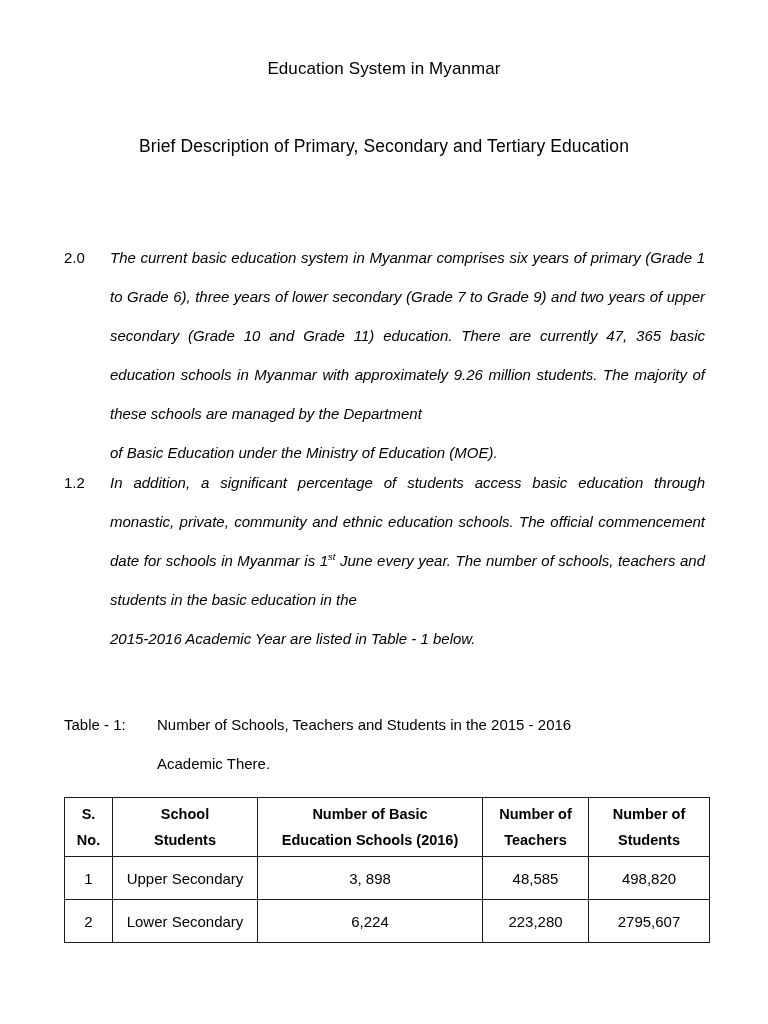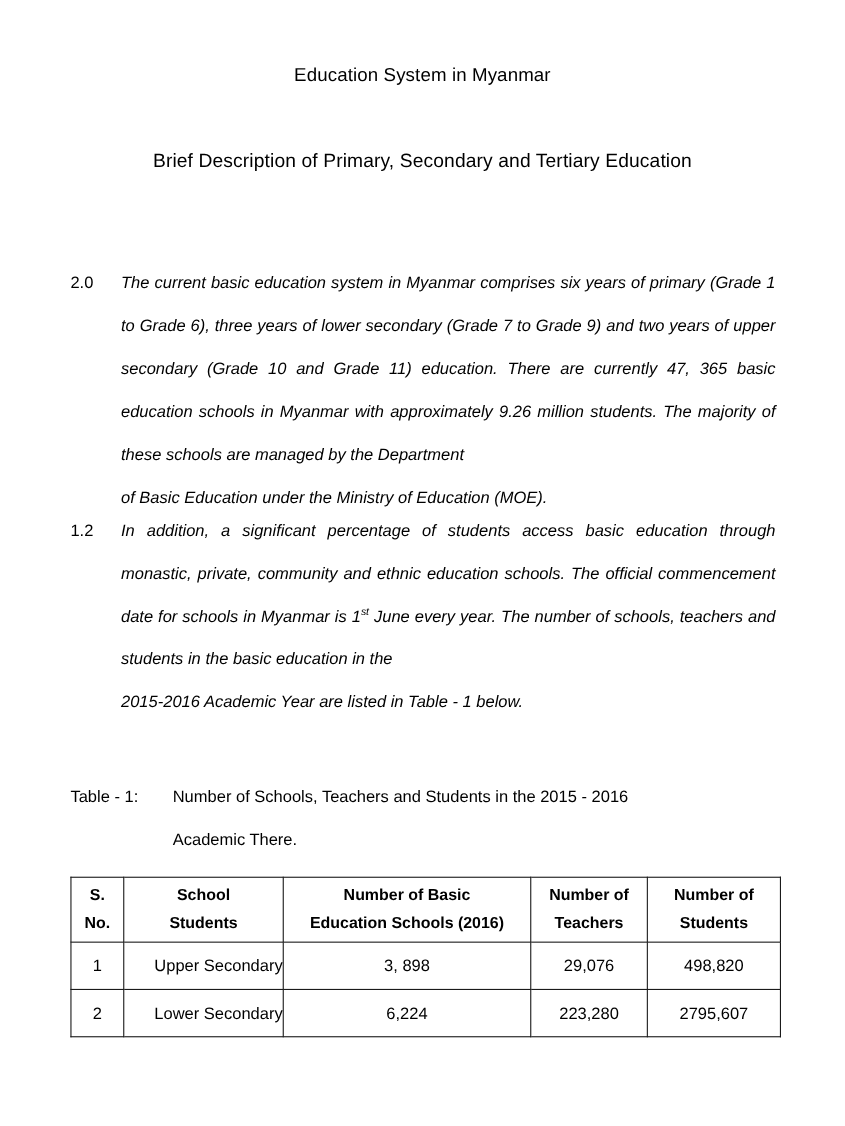--- a/index.html
+++ b/index.html
@@ -134,21 +134,21 @@
   .data-table tbody td {
     height: 42px;
     font-size: 15px;
   }
   .data-table .col-sno    { width: 48px; }
   .data-table .col-cat    { width: 145px; }
   .data-table .col-schools{ width: 225px; }
   .data-table .col-teach  { width: 106px; }
   .data-table .col-stud   { width: 121px; }
   .data-table .cell-two-line span { display: block; }
-  .data-table .cell-cat { text-align: right; }
+  .data-table .cell-cat { text-align: center; }
 </style>
 </head>
 <body>
 
 <div class="page">
 
   <div class="doc-title doc-title-1">Education System in Myanmar</div>
   <div class="doc-title doc-title-2">Brief Description of Primary, Secondary and Tertiary Education</div>
 
 
@@ -197,21 +197,21 @@
           <span>Number of</span>
           <span>Students</span>
         </th>
       </tr>
     </thead>
     <tbody>
       <tr>
         <td>1</td>
         <td class="cell-cat">Upper Secondary</td>
         <td>3, 898</td>
-        <td>29,076</td>
+        <td>48,585</td>
         <td>498,820</td>
       </tr>
       <tr>
         <td>2</td>
         <td class="cell-cat">Lower Secondary</td>
         <td>6,224</td>
         <td>223,280</td>
         <td>2795,607</td>
       </tr>
     </tbody>

